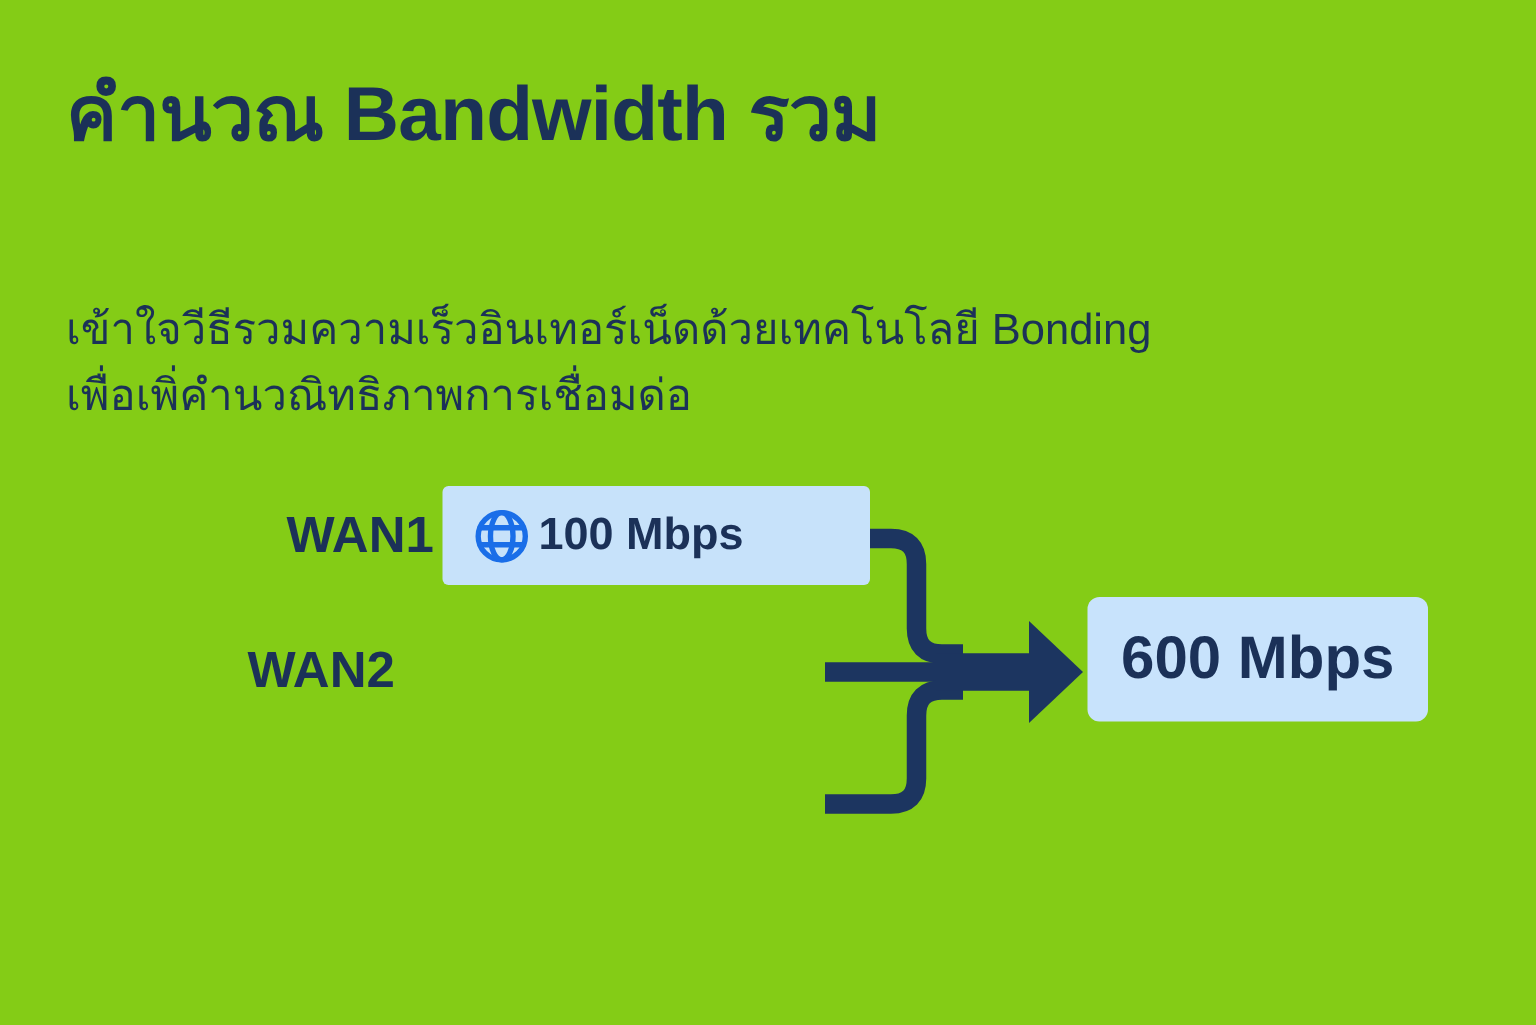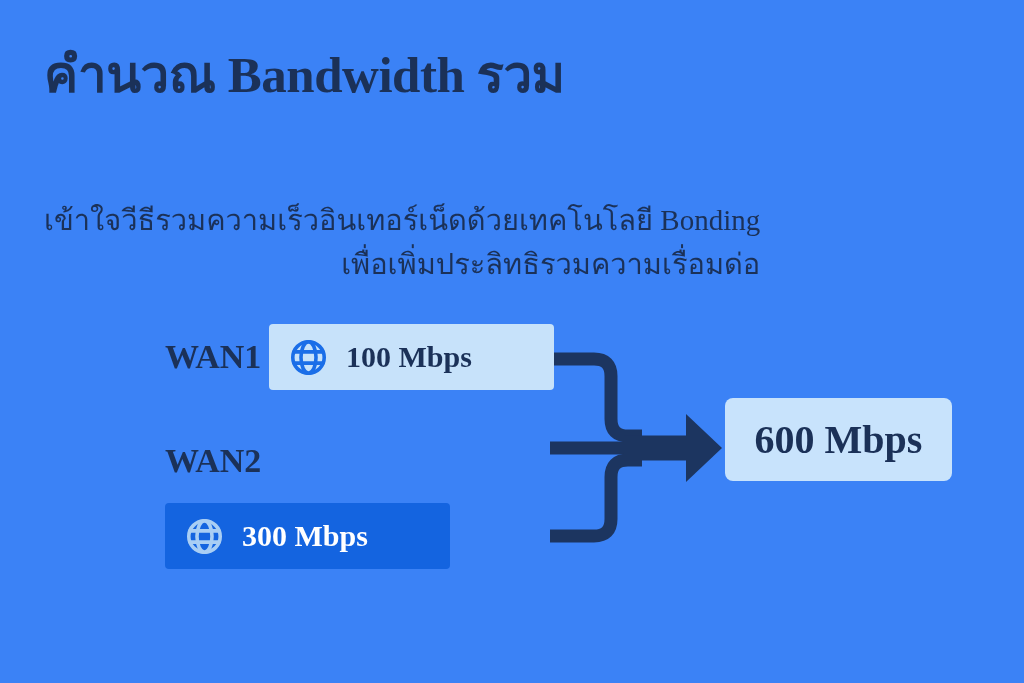--- a/index.html
+++ b/index.html
@@ -22,21 +22,20 @@
     letter-spacing: -0.5px;
   }
 
   .subtitle {
     position: absolute;
     left: 44px;
     top: 198px;
     font-size: 29px;
     font-weight: 500;
     line-height: 44px;
-    text-align: right;
   }
 
   svg.connectors {
     position: absolute;
     left: 0; top: 0;
     width: 1024px;
     height: 683px;
     fill: none;
   }
   .conn  { fill: none; stroke-width: 13px; }
@@ -44,38 +43,38 @@
 
   .wan-row {
     position: absolute;
     left: 165px;
     height: 66px;
     display: flex;
     align-items: center;
     gap: 14px;
   }
   .row-0 { top: 324px; }
-  .row-1 { top: 414px; align-items: flex-end; }
+  .row-1 { top: 414px; }
   .row-2 { top: 503px; }
 
   .wan-label {
     width: 90px;
     font-size: 34px;
     font-weight: 700;
     white-space: nowrap;
   }
 
   .pill {
     width: 285px;
     height: 66px;
     border-radius: 4px;
     box-sizing: border-box;
     display: flex;
     align-items: center;
-    gap: 17px;
+    gap: 4px;
     padding-left: 19px;
   }
 
   .globe {
     width: 41px;
     height: 41px;
     flex: 0 0 auto;
     fill: none;
     stroke-width: 2.1;
     stroke-linecap: round;
@@ -98,63 +97,55 @@
     display: flex;
     align-items: center;
     justify-content: center;
     font-size: 40px;
     font-weight: 600;
   }
 </style>
 </head>
 <body>
 
-<div class="canvas" style="background-color: #3b82f6; font-family: Liberation Serif, serif;">
+<div class="canvas" style="background-color: #84cc16;">
 
   <div class="title" style="color: rgb(27, 49, 88);">
     <div>คำนวณ Bandwidth รวม</div>
   </div>
 
   <div class="subtitle" style="color: rgb(27, 49, 88);">
     <div>เข้าใจวีธีรวมความเร็วอินเทอร์เน็ดด้วยเทคโนโลยี Bonding</div>
-    <div>เพื่อเพิ่มประลิทธิรวมความเรื่อมด่อ</div>
+    <div>เพื่อเพิ่คำนวณิทธิภาพการเชื่อมด่อ</div>
   </div>
 
   <svg class="connectors" viewBox="0 0 1024 683" style="stroke: rgb(28, 53, 96);">
     <path class="conn" d="M 550 359 H 594 Q 611 359 611 376 V 419 Q 611 436 628 436 H 642"></path>
     <path class="conn" d="M 550 448 H 655"></path>
     <path class="conn" d="M 550 536 H 594 Q 611 536 611 519 V 477 Q 611 460 628 460 H 642"></path>
     <path class="shaft" d="M 624 448 H 686"></path>
     <polygon points="686,414 722,448 686,482" stroke="none" style="fill: rgb(28, 53, 96);"></polygon>
   </svg>
 
   <div class="wan-row row-0">
-    <div class="wan-label" style="color: rgb(27, 49, 88);">WAN1</div>
+    <div class="wan-label" style="color: rgb(27, 49, 88); margin-left: 26px;">WAN1</div>
     <div class="pill" style="background-color: rgb(199, 226, 250); color: rgb(27, 49, 88);">
       <svg class="globe" viewBox="0 0 24 24" style="stroke: rgb(26, 110, 232);">
         <circle cx="12" cy="12" r="9.2"></circle>
         <ellipse cx="12" cy="12" rx="4.4" ry="9.2"></ellipse>
         <path d="M3.6 8.7 H20.4 M3.6 15.3 H20.4"></path>
       </svg>
       <span class="speed">100 Mbps</span>
     </div>
   </div>
 
   <div class="wan-row row-1">
     <div class="wan-label" style="color: rgb(27, 49, 88);">WAN2</div>
   </div>
 
   <div class="wan-row row-2">
-    <div class="pill" style="background-color: rgb(20, 100, 224); color: rgb(255, 255, 255);">
-      <svg class="globe" viewBox="0 0 24 24" style="stroke: rgb(169, 206, 244);">
-        <circle cx="12" cy="12" r="9.2"></circle>
-        <ellipse cx="12" cy="12" rx="4.4" ry="9.2"></ellipse>
-        <path d="M3.6 8.7 H20.4 M3.6 15.3 H20.4"></path>
-      </svg>
-      <span class="speed">300 Mbps</span>
-    </div>
   </div>
 
   <div class="total-pill" style="background-color: rgb(200, 227, 252); color: rgb(27, 49, 88);">
     <span>600 Mbps</span>
   </div>
 
 </div>
 
 </body></html>

